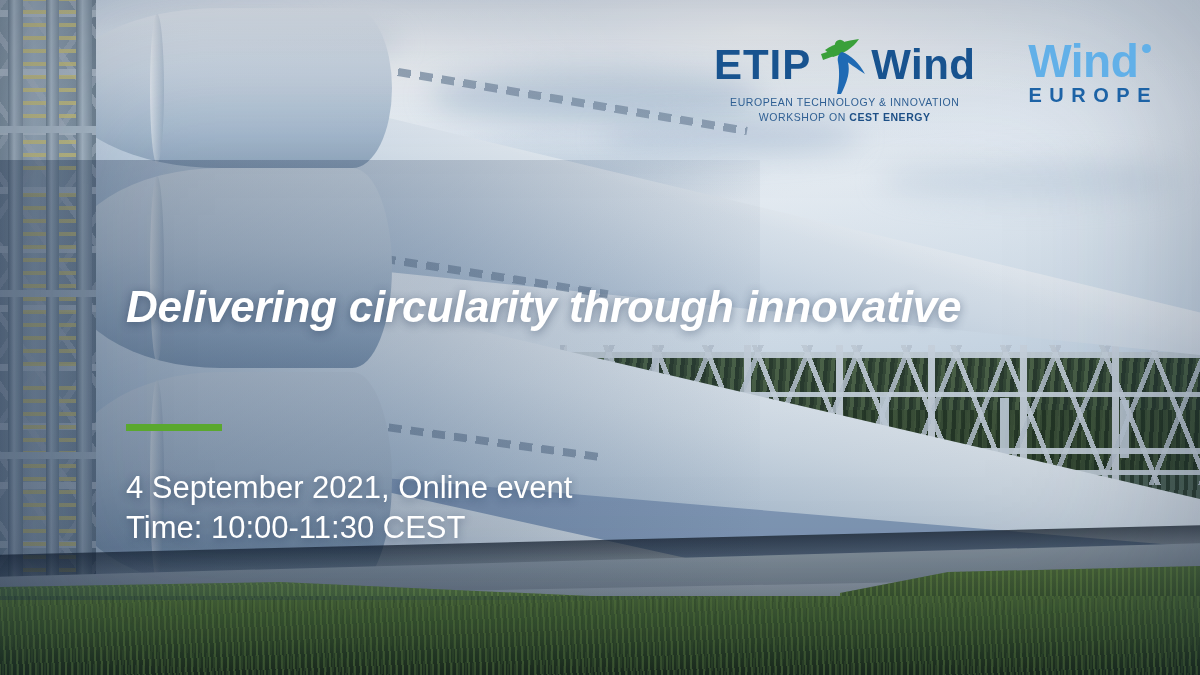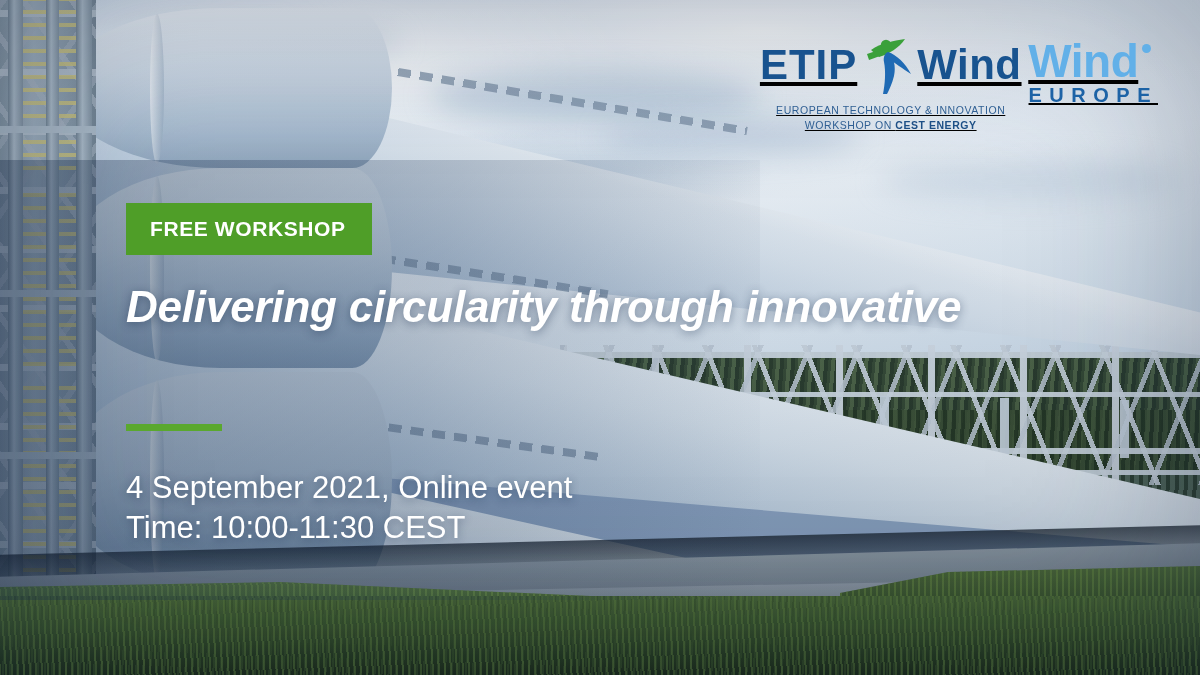--- a/index.html
+++ b/index.html
@@ -168,29 +168,29 @@
   
   .tone{position:absolute;inset:0;background:linear-gradient(175deg,rgba(255,255,255,.05) 0%,rgba(40,70,110,.10) 55%,rgba(10,25,45,.18) 100%);}
   .vignette{position:absolute;inset:0;box-shadow:inset 0 0 180px rgba(20,35,60,.35);}
   
   .scrim{position:absolute;left:0;top:160px;width:760px;height:440px;
     background:linear-gradient(100deg,rgba(24,44,74,.34) 0%,rgba(28,50,82,.20) 55%,rgba(30,55,90,0) 100%);}
 
   
   .content{position:absolute;inset:0;}
 
-  .logos{position:absolute;right:42px;top:36px;display:flex;align-items:flex-start;text-decoration:underline;}
+  .logos{position:absolute;right:42px;top:36px;display:flex;align-items:flex-start;gap:46px;}
 
   
   .etip{display:flex;flex-direction:column;align-items:center;}
   .etip-row{display:flex;align-items:center;}
   .etip-word{font-size:42px;font-weight:bold;color:#18538f;letter-spacing:1px;line-height:1;}
   .etip-mark{position:relative;width:54px;height:58px;margin:0 2px 0 4px;}
   .etip-wind{font-size:42px;font-weight:bold;color:#18538f;letter-spacing:.5px;line-height:1;}
-  .etip-sub{margin-top:9px;text-align:center;color:#2f5f93;font-size:10.5px;letter-spacing:.55px;line-height:1.45;}
+  .etip-sub{margin-top:1px;text-align:center;color:#2f5f93;font-size:10.5px;letter-spacing:.55px;line-height:1.45;}
   .etip-sub b{font-weight:bold;color:#1d4f86;}
 
   
   .we{display:flex;flex-direction:column;align-items:center;padding-top:2px;}
   .we-top{display:flex;align-items:flex-start;}
   .we-wind{font-size:46px;font-weight:bold;color:#62b0e8;letter-spacing:-.5px;line-height:1;}
   .we-dot{width:9px;height:9px;border-radius:50%;background:#62b0e8;margin:6px 0 0 4px;}
   .we-europe{font-size:20px;font-weight:bold;color:#1d63a6;letter-spacing:7.5px;padding-left:7px;}
 
   .badge{
@@ -308,21 +308,20 @@
       <div class="we">
         <div class="we-top">
           <span class="we-wind">Wind</span>
           <span class="we-dot"></span>
         </div>
         <div class="we-europe">EUROPE</div>
       </div>
 
     </div>
 
-    <div class="badge">FREE WORKSHOP</div>
 
     <div class="title">
       <div>Delivering circularity through innovative</div>
     </div>
 
     <div class="rule"></div>
 
     <div class="meta">
       <div>4 September 2021, Online event</div>
       <div>Time: 10:00-11:30 CEST</div>

